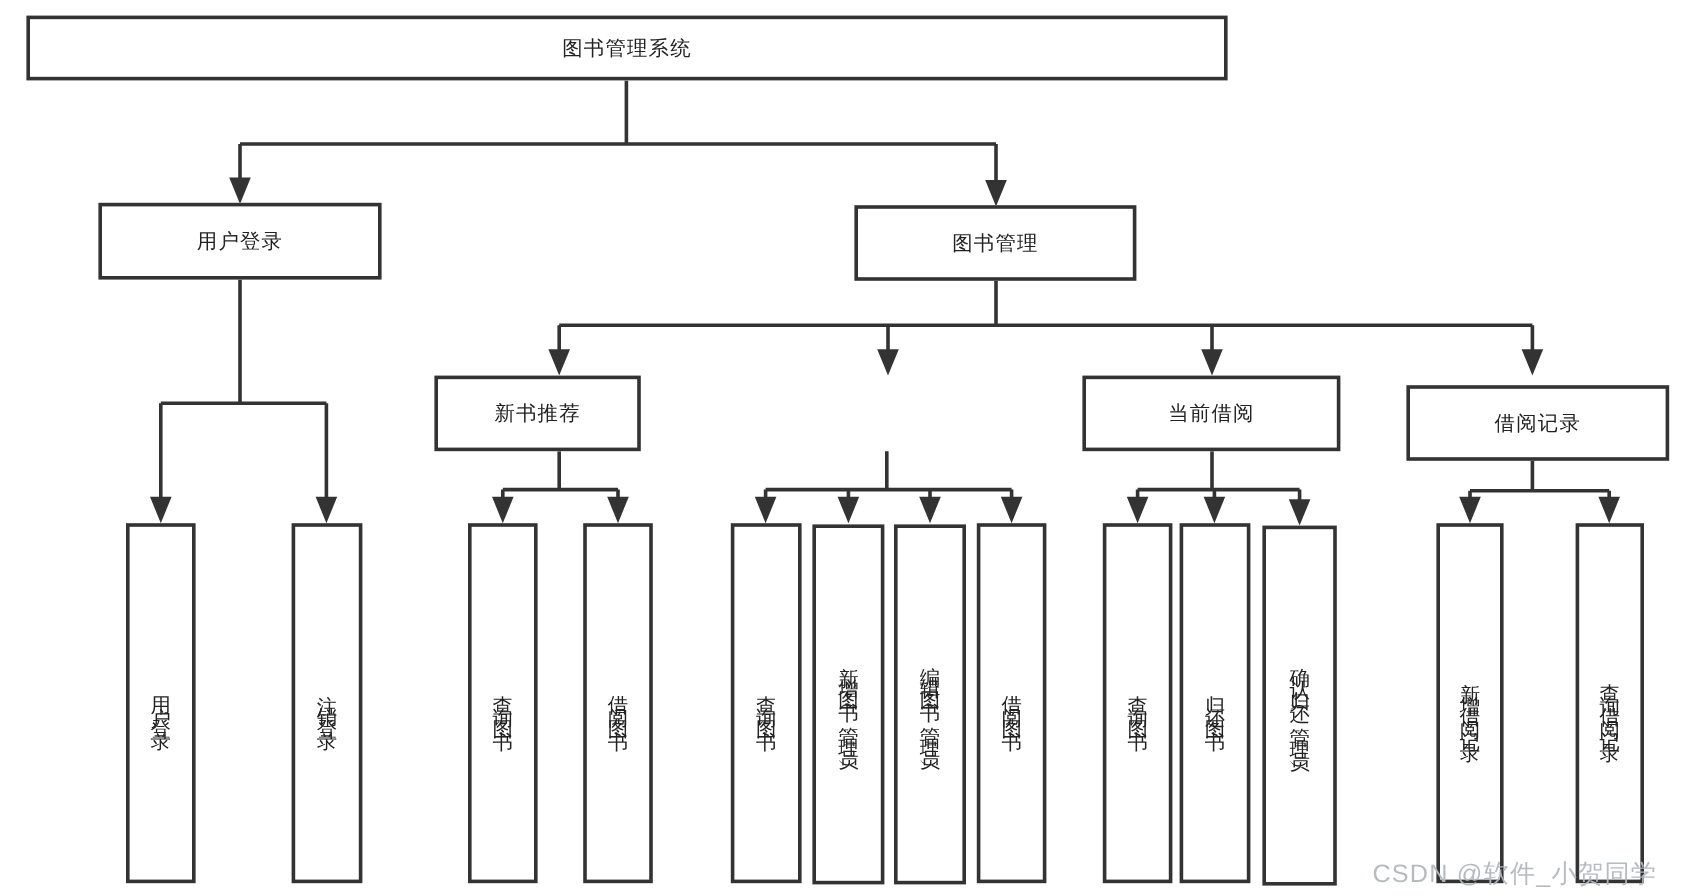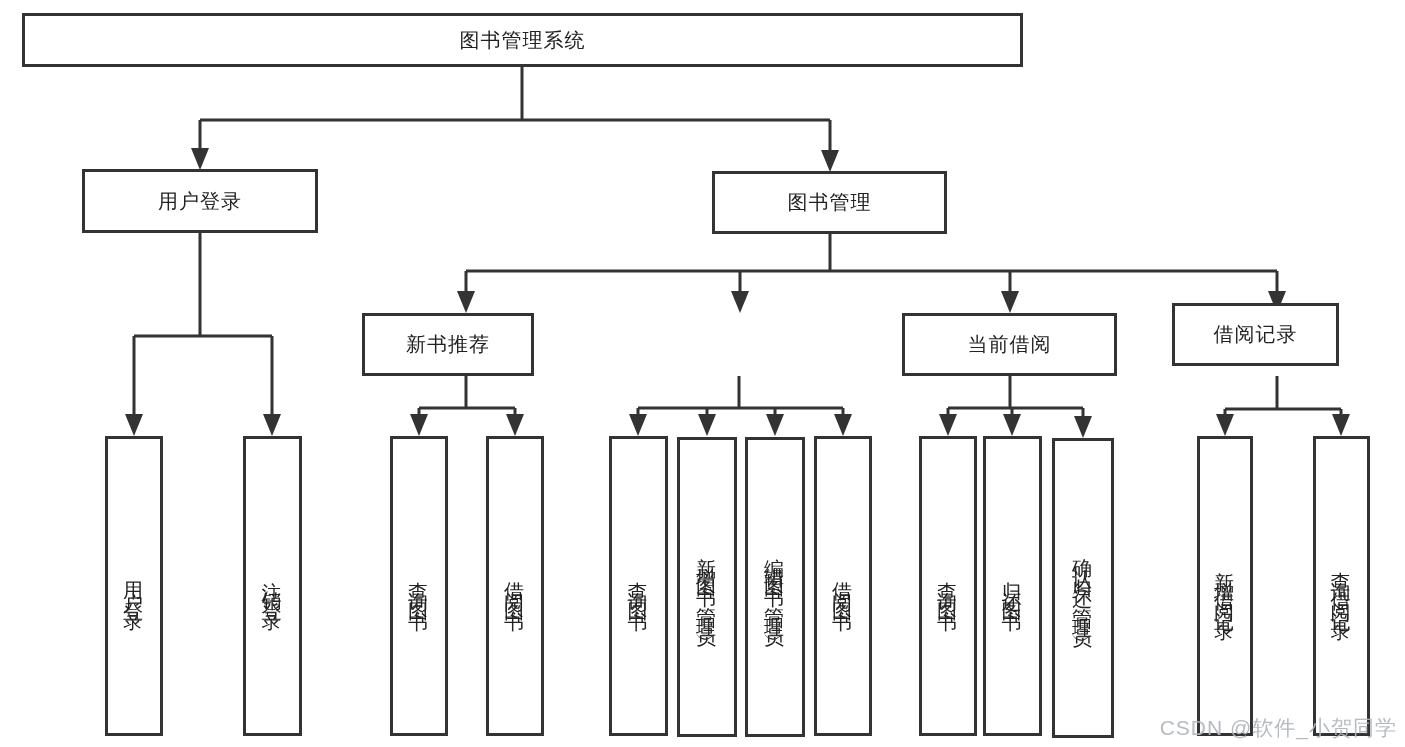--- a/index.html
+++ b/index.html
@@ -27,35 +27,35 @@
   }
   .box {
     position: absolute;
     box-sizing: border-box;
     background: #ffffff;
     border: 3px solid #333333;
     display: flex;
     align-items: center;
     justify-content: center;
     color: #222222;
-    font-size: 20px;
+    font-size: 17px;
     letter-spacing: 1px;
     white-space: nowrap;
     z-index: 2;
   }
   .box.v {
     writing-mode: vertical-rl;
     text-orientation: mixed;
     letter-spacing: 10px;
     white-space: normal;
   }
   .watermark {
     position: absolute;
     top: 714px;
-    right: 8px;
+    right: 24px;
     font-size: 21px;
     letter-spacing: 1px;
     color: rgba(178, 183, 190, 0.95);
     z-index: 5;
     text-align: right;
   }
 </style>
 </head>
 <body>
 
@@ -111,21 +111,21 @@
     </g>
   </svg>
 
   <div class="box" style="left:22px; top:13px; width:1001px; height:54px;">图书管理系统</div>
 
   <div class="box" style="left:82px; top:169px; width:236px; height:64px;">用户登录</div>
   <div class="box" style="left:712px; top:171px; width:235px; height:63px;">图书管理</div>
 
   <div class="box" style="left:362px; top:313px; width:172px; height:63px;">新书推荐</div>
   <div class="box" style="left:902px; top:313px; width:215px; height:63px;">当前借阅</div>
-  <div class="box" style="left:1172px; top:303px; width:167px; height:63px;">借阅记录</div>
+  <div class="box" style="left:1172px; top:321px; width:219px; height:63px;">借阅记录</div>
 
   <div class="box v" style="left:105px; top:436px; width:58px; height:300px;">用户登录</div>
   <div class="box v" style="left:243px; top:436px; width:59px; height:300px;">注销登录</div>
 
   <div class="box v" style="left:390px; top:436px; width:58px; height:300px;">查询图书</div>
   <div class="box v" style="left:486px; top:436px; width:58px; height:300px;">借阅图书</div>
 
   <div class="box v" style="left:609px; top:436px; width:59px; height:300px;">查询图书</div>
   <div class="box v" style="left:677px; top:437px; width:60px; height:300px;">新增图书（管理员）</div>
   <div class="box v" style="left:745px; top:437px; width:60px; height:300px;">编辑图书（管理员）</div>

